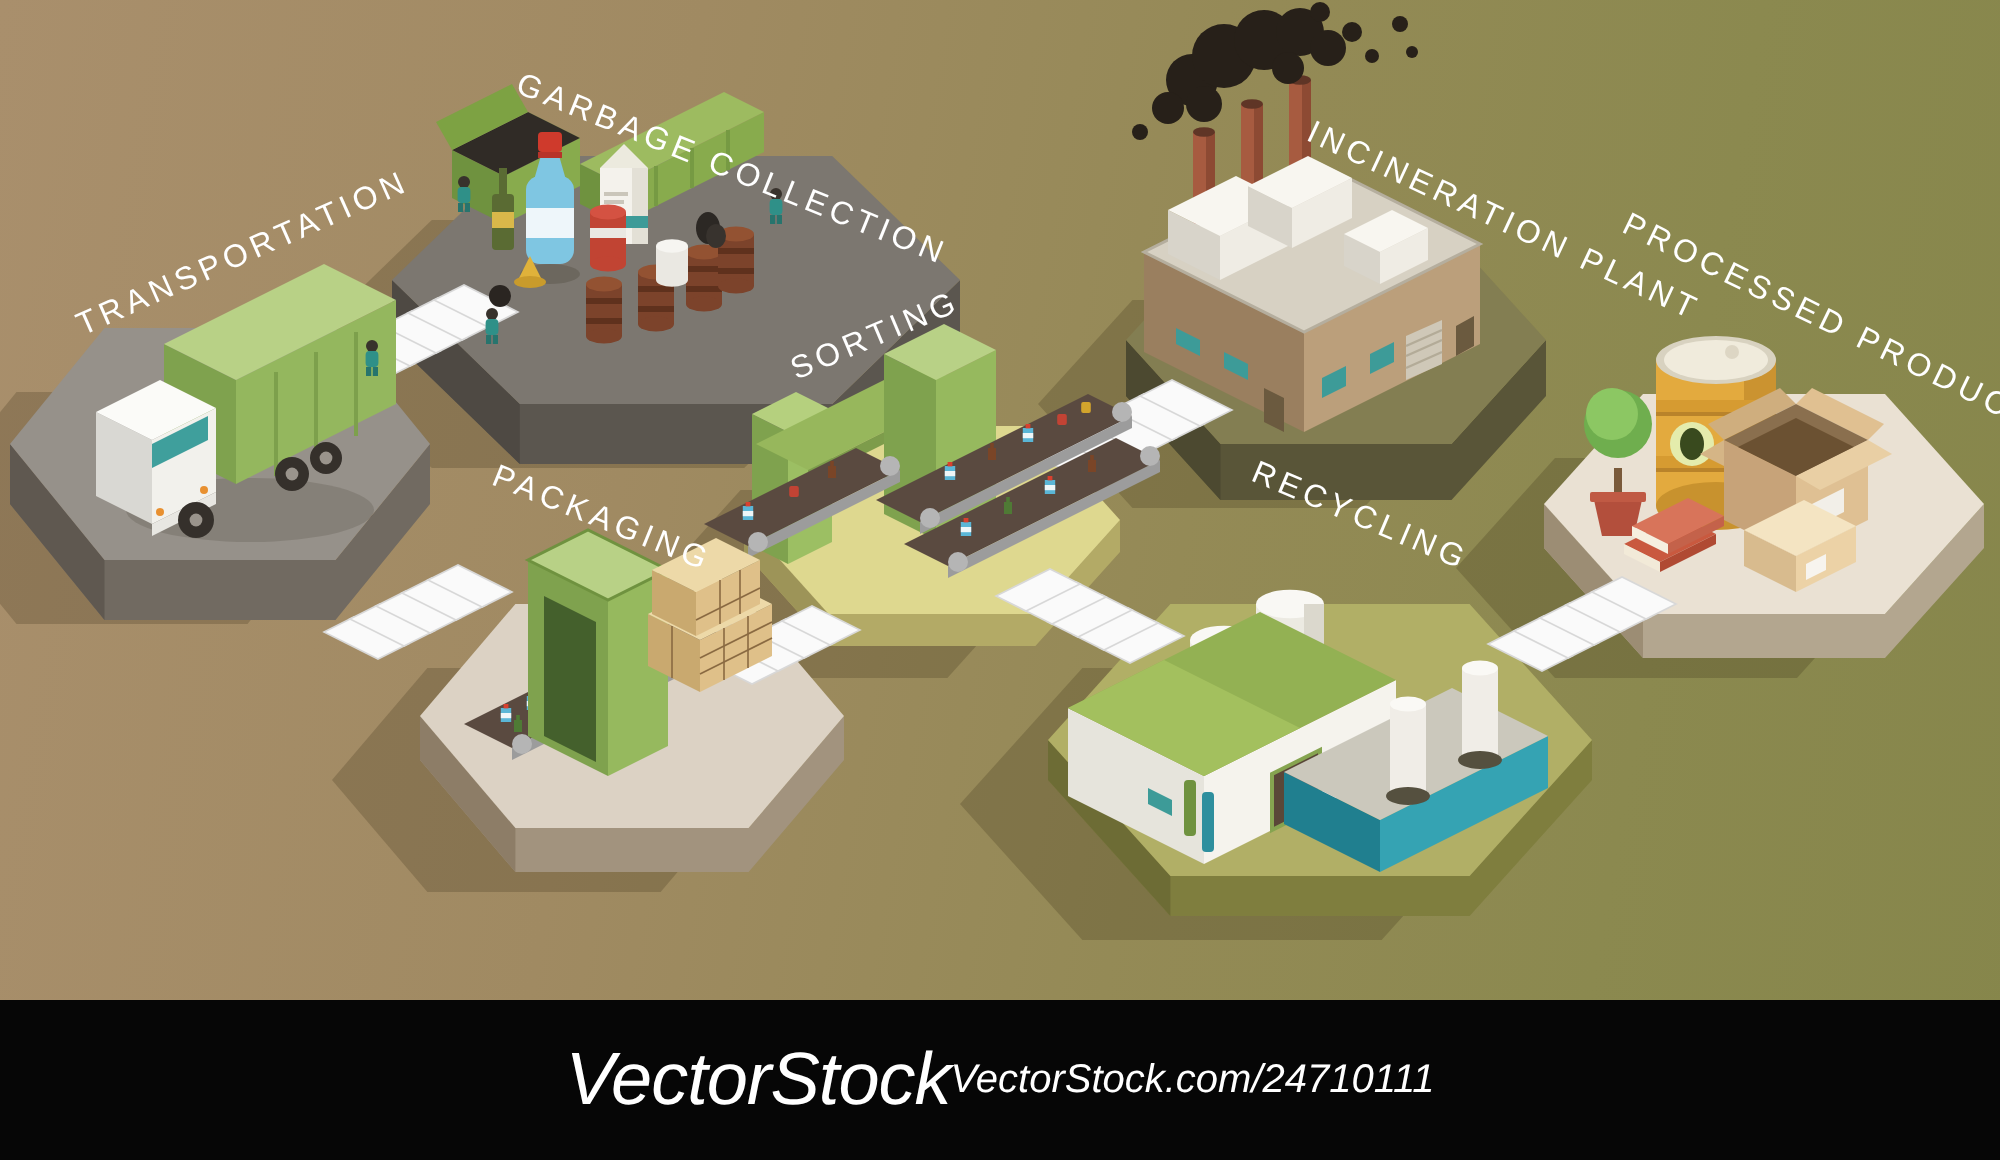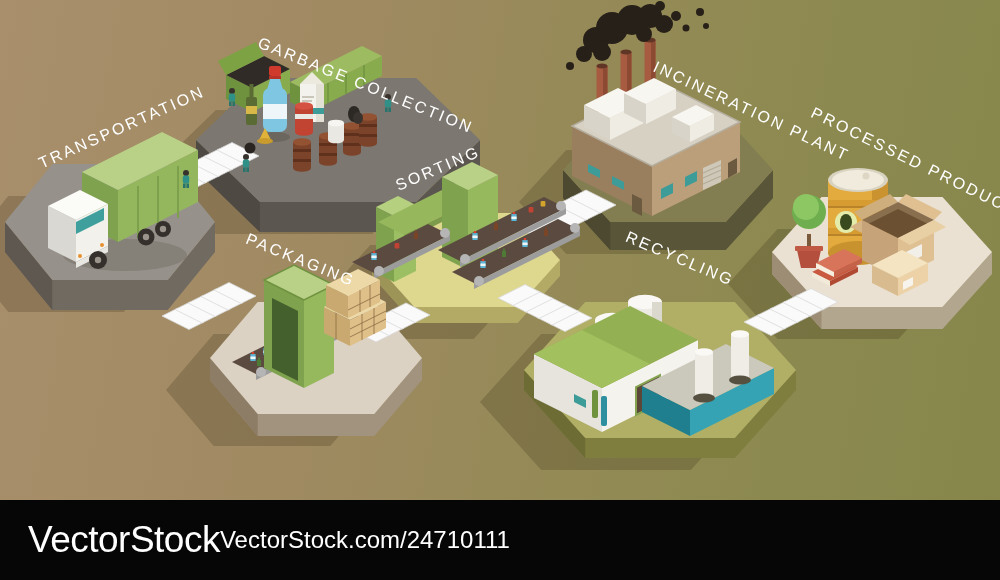--- a/index.html
+++ b/index.html
@@ -15,25 +15,25 @@
   }
   .lb-transportation{left:36px;top:156px;transform:rotate(-24deg);}
   .lb-garbage{left:262px;top:34px;transform:rotate(22deg);}
   .lb-sorting{left:393px;top:178px;transform:rotate(-23deg);}
   .lb-packaging{left:250px;top:230px;transform:rotate(22deg);}
   .lb-incineration{left:658px;top:58px;transform:rotate(25deg);}
   .lb-recycling{left:630px;top:228px;transform:rotate(23deg);}
   .lb-processed{left:816px;top:104px;transform:rotate(26deg);}
   .wm-bar{
     position:absolute;left:0;top:500px;width:1000px;height:80px;background:#060606;
-    display:flex;align-items:center;justify-content:flex-start;
-    padding:0 28px;box-sizing:border-box;
+    display:flex;align-items:center;justify-content:center;
+    padding:0 28px;box-sizing:border-box;font-style:italic;
   }
   .wm-logo{color:#fff;font-size:37px;letter-spacing:-0.5px;}
-  .wm-url{color:#fff;font-size:24px;}
+  .wm-url{color:#fff;font-size:20px;}
 </style>
 </head>
 <body>
 
 <div class="stage">
 
   <svg id="scene-svg" width="1000" height="500" viewBox="0 0 1000 500">
       <g>
         <polygon points="152,172 215.89999999999998,110 372.1,110 436,172 372.1,234 215.89999999999998,234" fill="rgba(40,32,12,0.20)"></polygon>
         <polygon points="519,202 566.25,150 681.75,150 729,202 681.75,254 566.25,254" fill="rgba(40,32,12,0.20)"></polygon>

